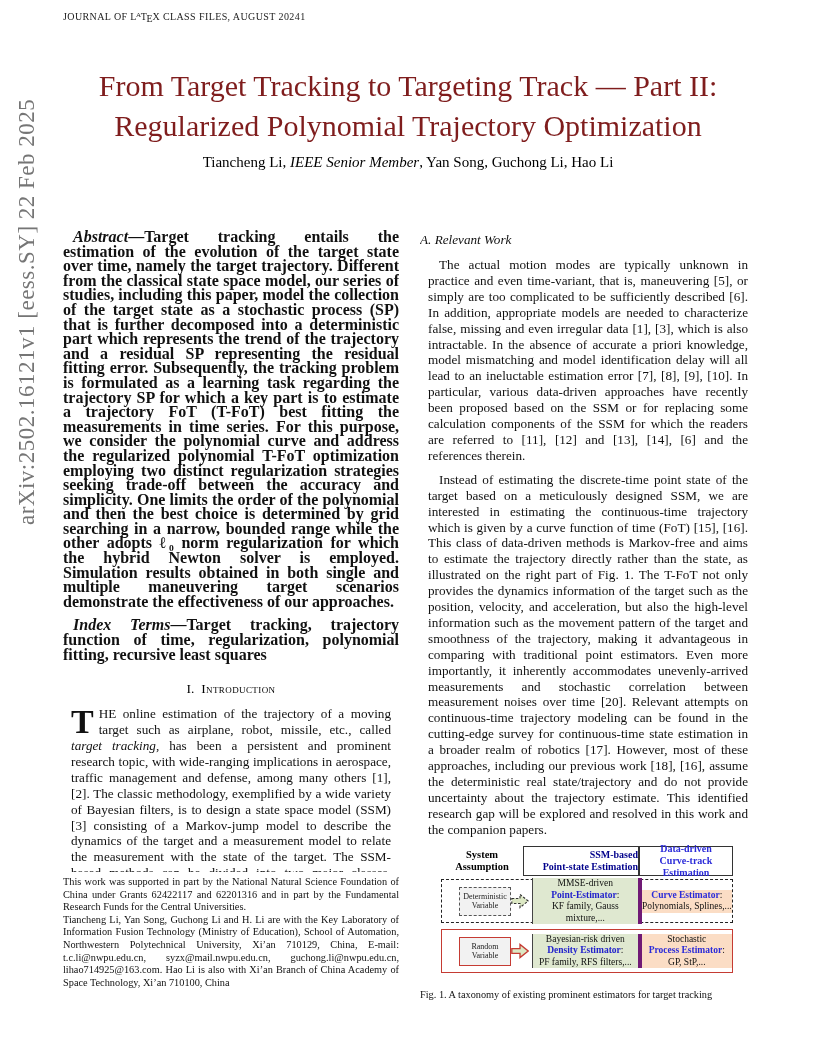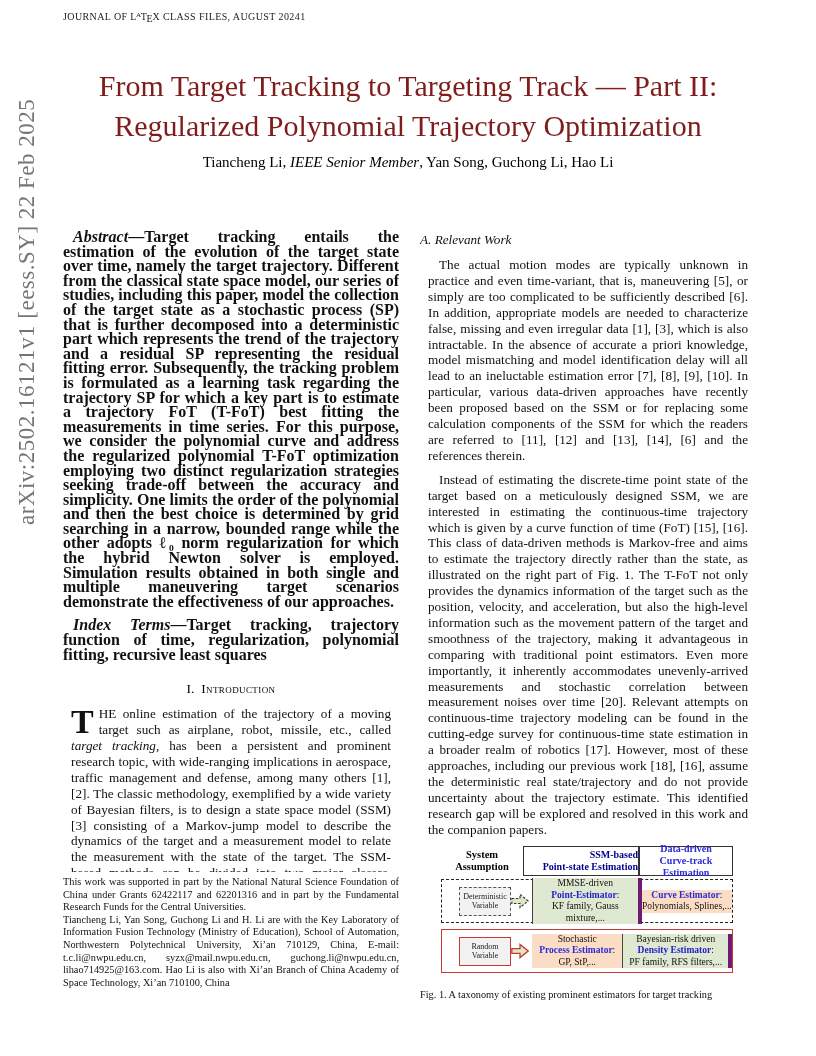--- a/index.html
+++ b/index.html
@@ -187,26 +187,26 @@
     <div class="fig-row redline">
       <div class="var-zone">
         <div class="var-box redbox">
           <div>Random</div>
           <div>Variable</div>
         </div>
         <svg class="arrow" width="18" height="18" viewBox="0 0 22 20">
           <polygon points="1,7 11,7 11,2 21,10 11,18 11,13 1,13" fill="#dcE8c4" stroke="#c53b33" stroke-width="1.6"></polygon>
         </svg>
       </div>
+      <div class="cell cell-mid">
+        <span>Bayesian-risk driven</span>
+        <span><span class="blue-label">Density Estimator</span><span>:</span></span>
+        <span>PF family, RFS filters,...</span>
+      </div>
       <div class="cell cell-right">
         <span>Stochastic</span>
         <span><span class="blue-label bright">Process Estimator</span><span>:</span></span>
         <span>GP, StP,...</span>
       </div>
-      <div class="cell cell-mid">
-        <span>Bayesian-risk driven</span>
-        <span><span class="blue-label">Density Estimator</span><span>:</span></span>
-        <span>PF family, RFS filters,...</span>
-      </div>
     </div>
   </div>
   <div class="fig-caption">Fig. 1.   A taxonomy of existing prominent estimators for target tracking</div>
 </div>
 
 </body></html>

